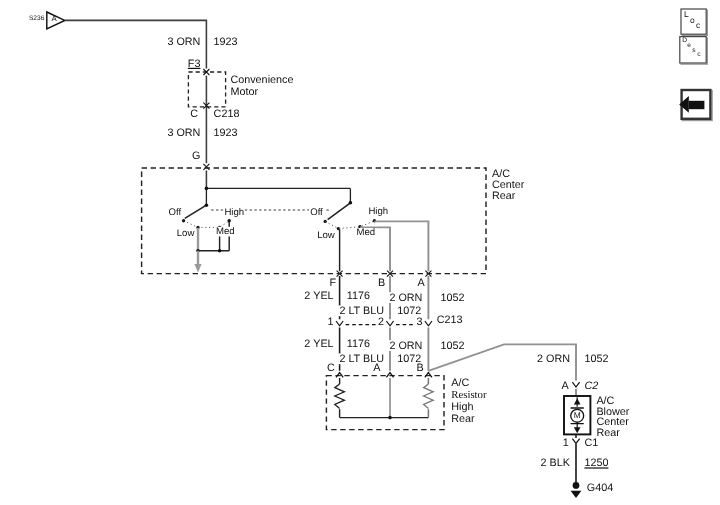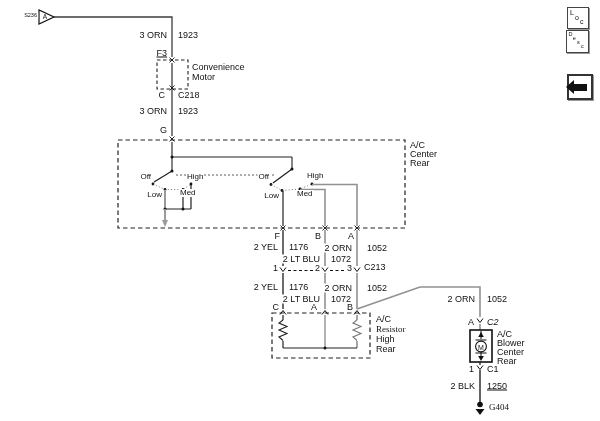--- a/index.html
+++ b/index.html
@@ -199,21 +199,21 @@
       <span class="lbl l" style="left: 486px; top: 322px; font-style: italic;">C2</span>
       <span class="lbl l" style="left: 496px; top: 334px;">A/C</span>
       <span class="lbl l" style="left: 496px; top: 343px;">Blower</span>
       <span class="lbl l" style="left: 496px; top: 352px;">Center</span>
       <span class="lbl l" style="left: 496px; top: 361px;">Rear</span>
       <span class="lbl c" style="left: 481px; top: 346.5px; font-size: 7px;">M</span>
       <span class="lbl r" style="left: 475px; top: 369px;">1</span>
       <span class="lbl l" style="left: 486px; top: 369px;">C1</span>
       <span class="lbl r" style="left: 476px; top: 386px;">2 BLK</span>
       <span class="lbl l" style="left: 486px; top: 386px; text-decoration: underline;">1250</span>
-      <span class="lbl l" style="left: 488px; top: 407px; font-family: Liberation Serif, serif;">G404</span>
+      <span class="lbl l" style="left: 488px; top: 407px;">G404</span>
     </div>
 
   <div class="btn" id="loc-btn" style="left:567px;top:7px;width:20px;height:20px;">
       <span style="left: 2px; top: 1px; font-size: 7px;">L</span>
       <span style="left: 7px; top: 5.5px; font-size: 7px;">o</span>
       <span style="left: 12px; top: 10px; font-size: 7px;">c</span>
     </div>
   <div class="btn" id="desc-btn" style="left:566px;top:30px;width:21px;height:21px;">
       <span style="left: 1.5px; top: 1px; font-size: 5.5px;">D</span>
       <span style="left: 5.7px; top: 5px; font-size: 5.5px;">e</span>

